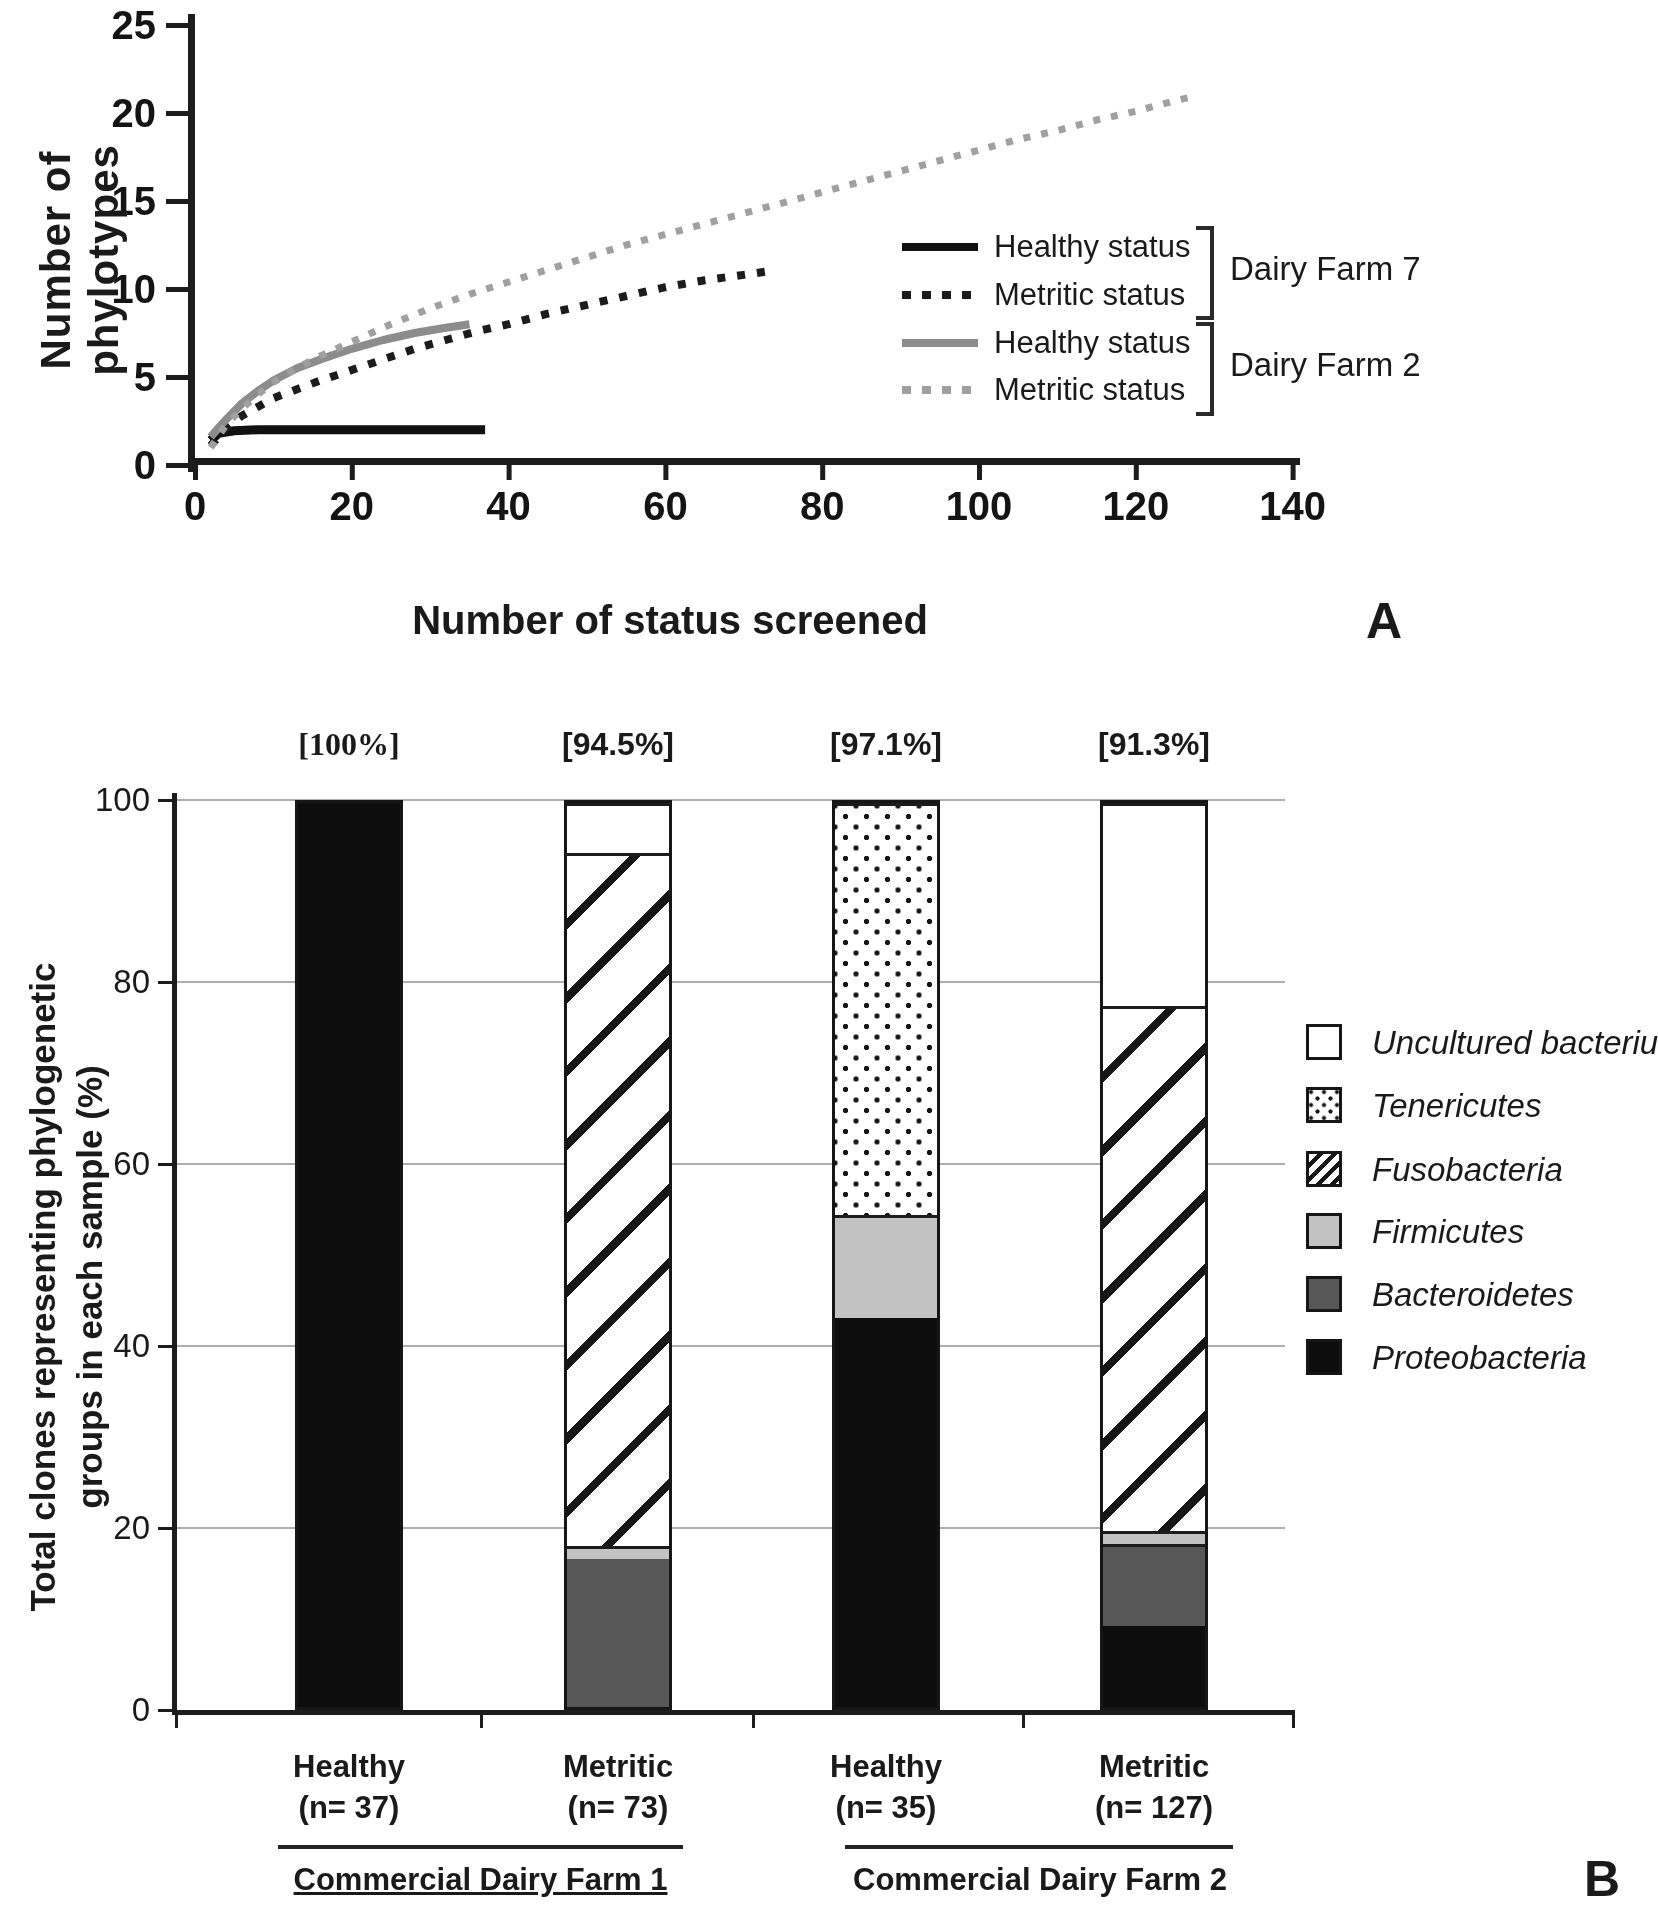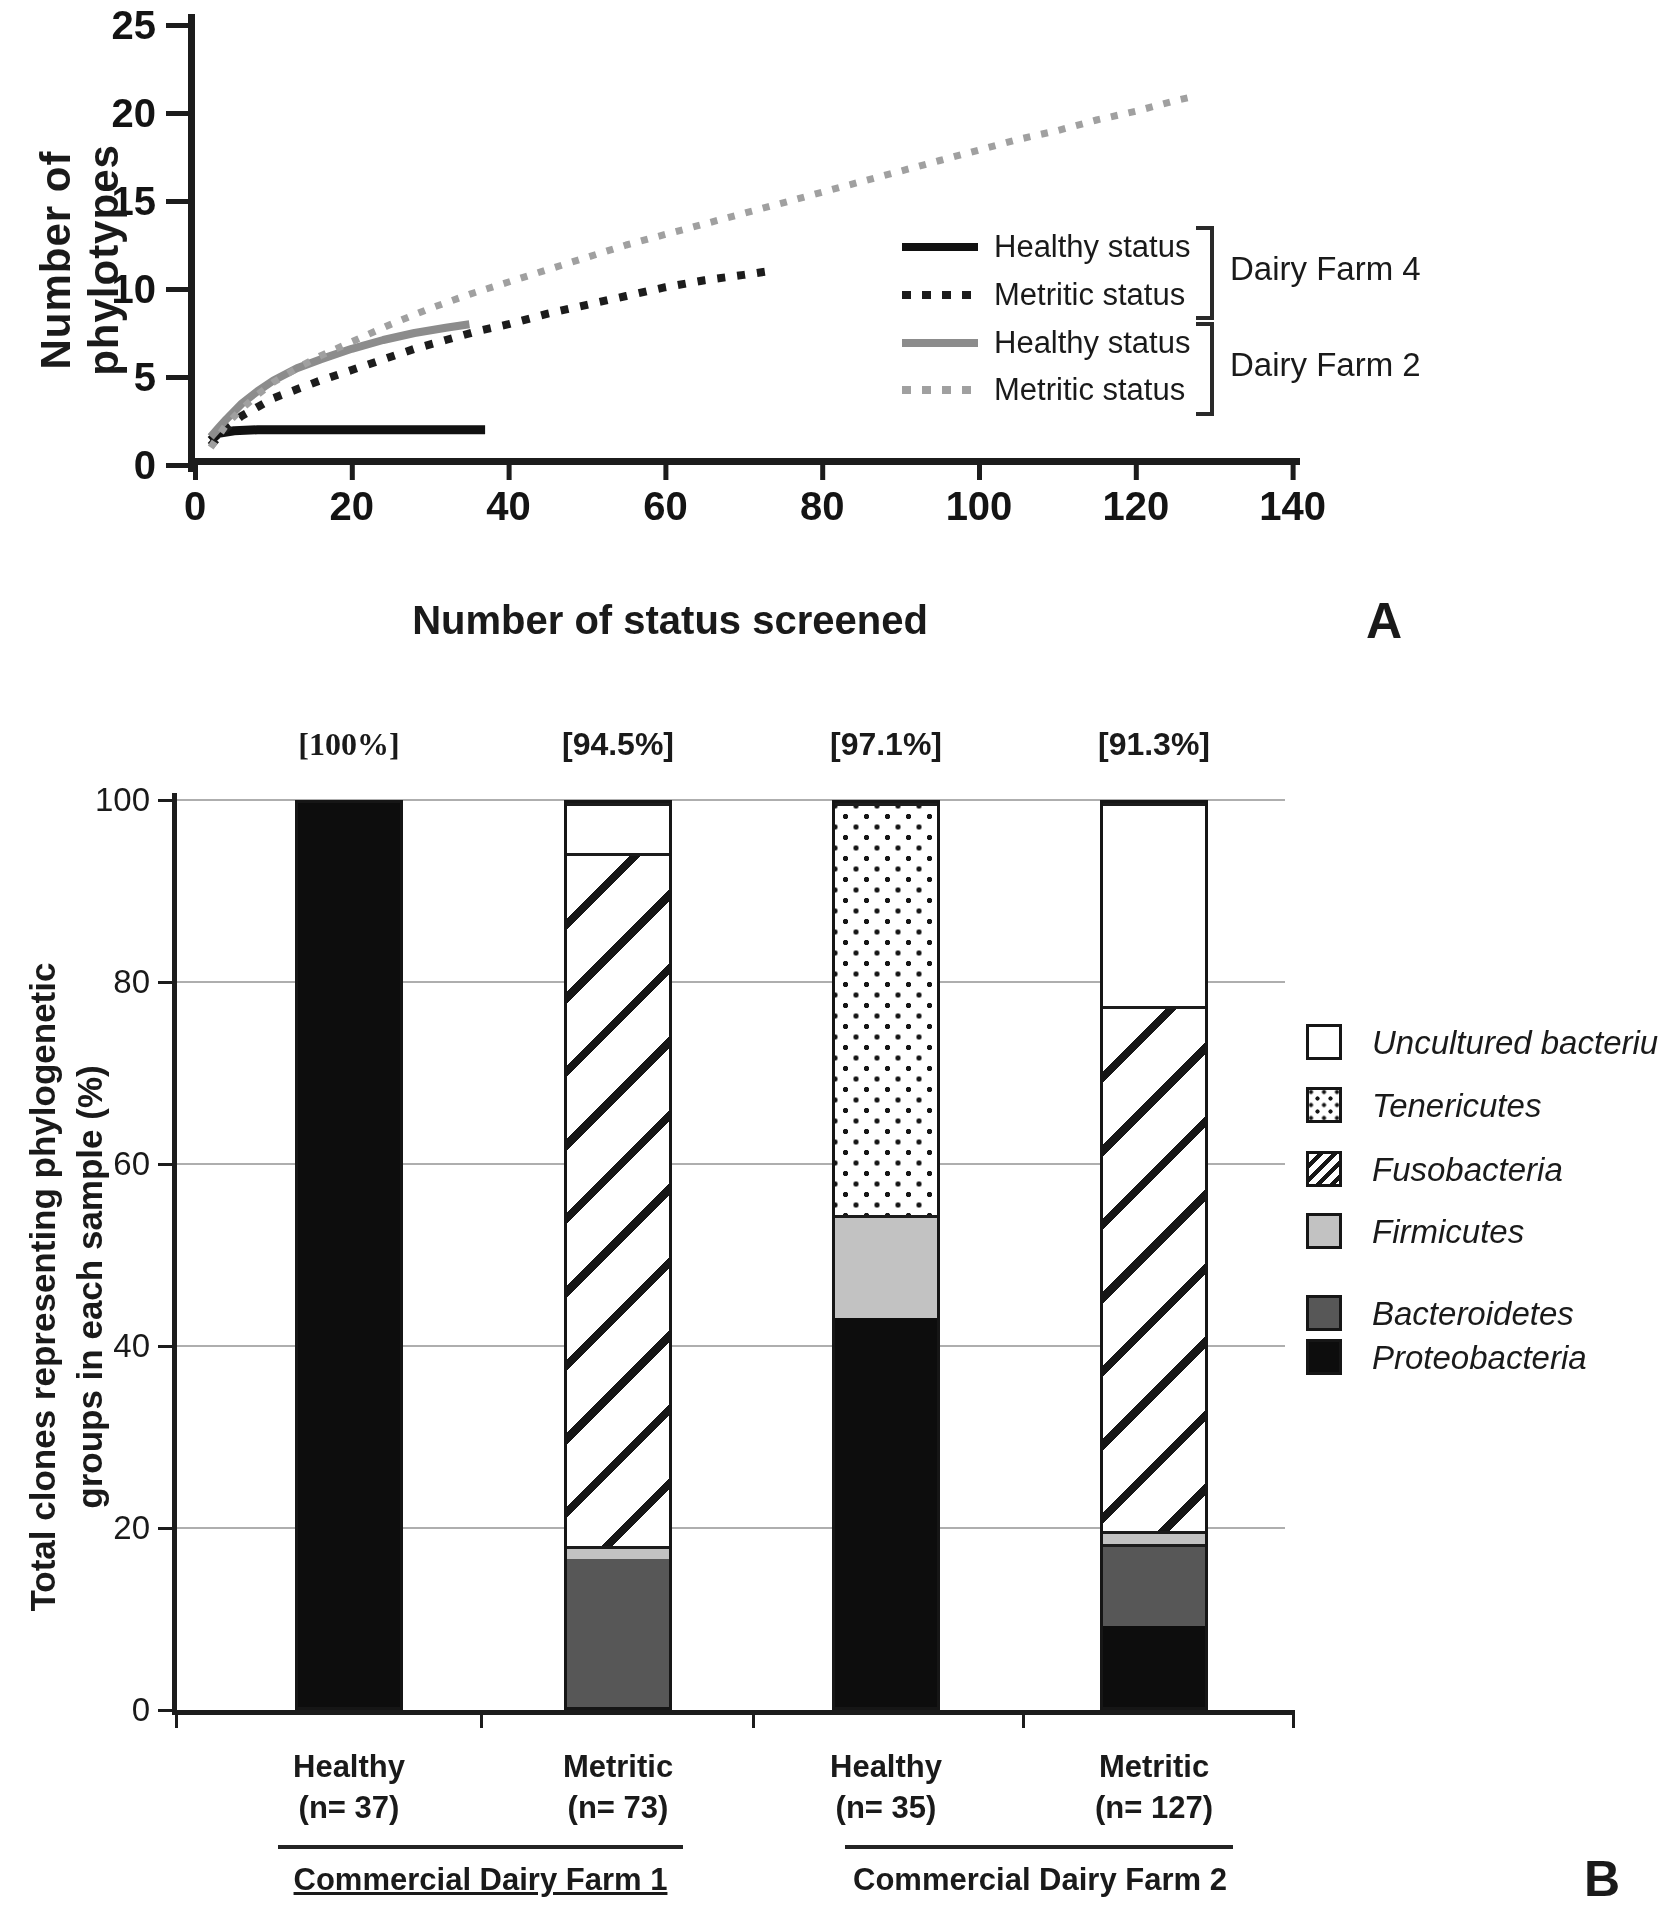--- a/index.html
+++ b/index.html
@@ -117,21 +117,21 @@
       <polyline points="210.7,447.4 226.4,424.5 242.0,408.7 257.7,394.6 273.4,382.3 296.9,368.2 320.4,355.9 351.8,341.8 391.0,324.2 430.2,308.4 469.4,294.3 508.6,282.0 547.8,269.6 587.0,257.3 626.2,245.0 665.4,234.4 704.6,223.9 743.8,213.3 783.0,202.8 822.2,192.2 861.4,181.6 900.6,171.1 939.8,160.5 979.0,150.0 1018.2,139.4 1057.4,130.6 1096.6,120.0 1135.8,111.2 1175.0,100.7 1190.7,97.2" fill="none" stroke="#a0a0a0" stroke-width="7" stroke-linecap="butt" stroke-linejoin="round" stroke-dasharray="7 11"></polyline>
     </svg>
 
   <div class="abs a-ylabel">Number of phylotypes</div>
   <div class="abs a-xlabel">Number of status screened</div>
   <div class="abs panel-letter" id="panelA-letter">A</div>
 
   <div id="a-legend">
     <div class="a-bracket" style="top:226px;height:86px;"></div>
     <div class="a-bracket" style="top:322px;height:86px;"></div>
-    <div class="a-farm-label" style="top:249px;">Dairy Farm 4</div>
+    <div class="a-farm-label" style="top:249px;">Dairy Farm 7</div>
     <div class="a-farm-label" style="top:345px;">Dairy Farm 2</div>
   <div class="a-legend-row" style="left: 0px; top: 227px; width: 1658px;">
         <div class="a-legend-line" style="top: 16px; height: 8px; background: rgb(17, 17, 17);"></div>
         <div class="a-legend-text" style="top: 0px;">Healthy status</div>
       </div>
       <div class="a-legend-row" style="left: 0px; top: 275px; width: 1658px;">
         <div class="a-legend-line" style="top: 16px; height: 8px; background: repeating-linear-gradient(90deg, rgb(28, 28, 28) 0px, rgb(28, 28, 28) 9px, transparent 9px, transparent 20px);"></div>
         <div class="a-legend-text" style="top: 0px;">Metritic status</div>
       </div>
       <div class="a-legend-row" style="left: 0px; top: 323px; width: 1658px;">
@@ -233,21 +233,21 @@
         <div class="b-legend-text" style="top: 0px;">Tenericutes</div>
       </div>
       <div class="b-legend-row" style="left: 0px; top: 1151px; width: 1658px;">
         <div class="b-legend-swatch sw-fusobacteria"></div>
         <div class="b-legend-text" style="top: 0px;">Fusobacteria</div>
       </div>
       <div class="b-legend-row" style="left: 0px; top: 1213px; width: 1530px;">
         <div class="b-legend-swatch sw-firmicutes"></div>
         <div class="b-legend-text" style="top: 0px;">Firmicutes</div>
       </div>
-      <div class="b-legend-row" style="left: 0px; top: 1276px; width: 1658px; margin-top: 19px;">
+      <div class="b-legend-row" style="left: 0px; top: 1276px; width: 1658px;">
         <div class="b-legend-swatch sw-bacteroidetes"></div>
         <div class="b-legend-text" style="top: 0px;">Bacteroidetes</div>
       </div>
       <div class="b-legend-row" style="left: 0px; top: 1339px; width: 1370px;">
         <div class="b-legend-swatch sw-proteobacteria"></div>
         <div class="b-legend-text" style="top: 0px;">Proteobacteria</div>
       </div>
     </div>
 
   <div class="abs panel-letter" id="panelB-letter">B</div>

